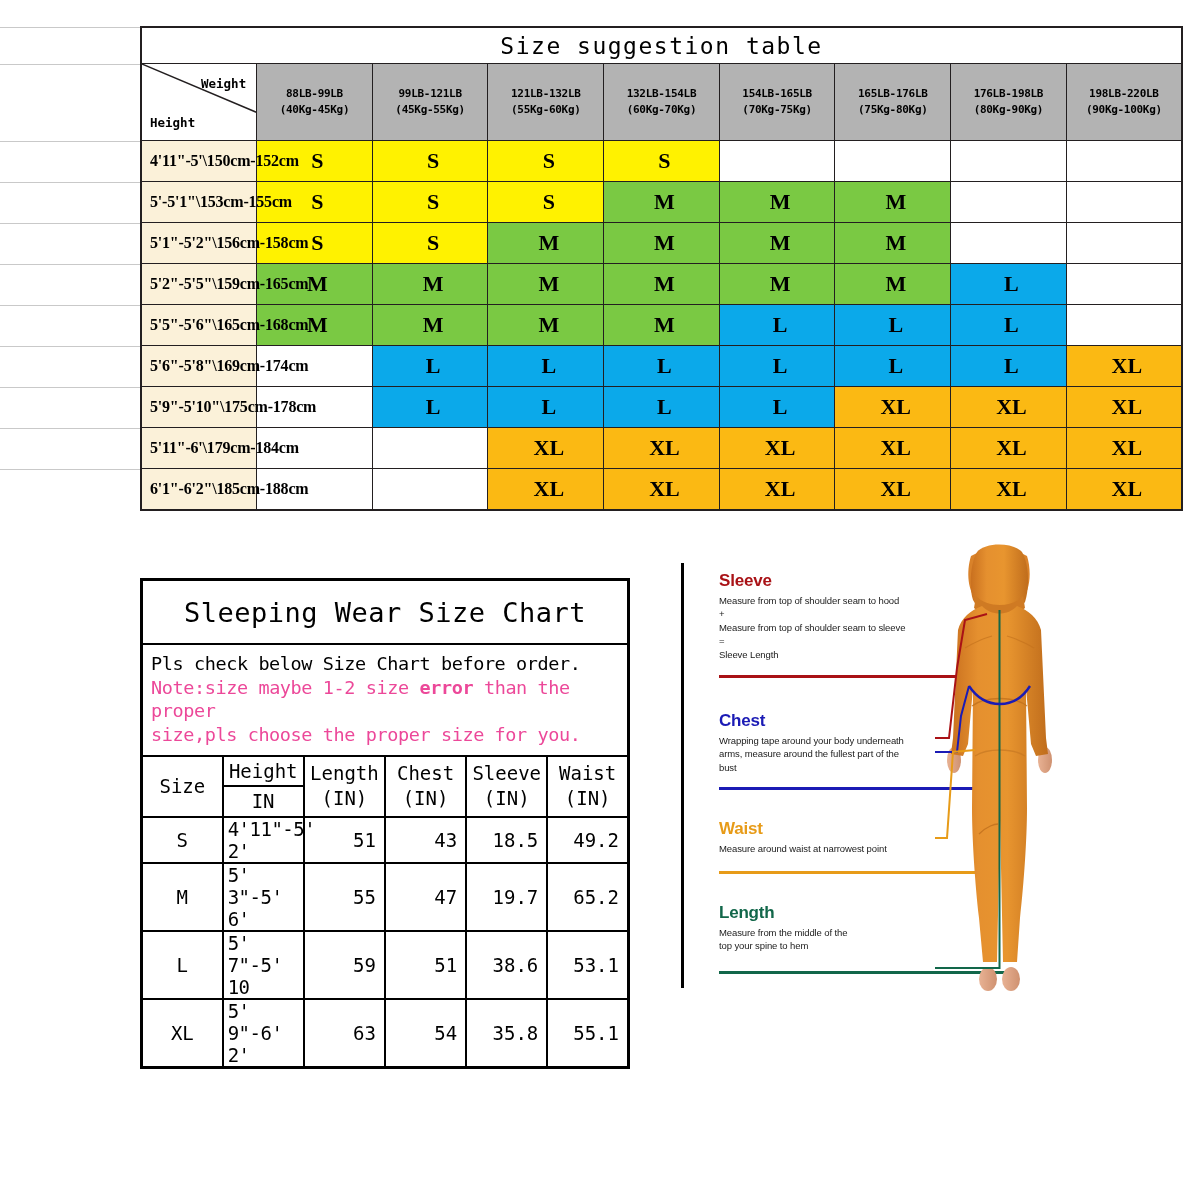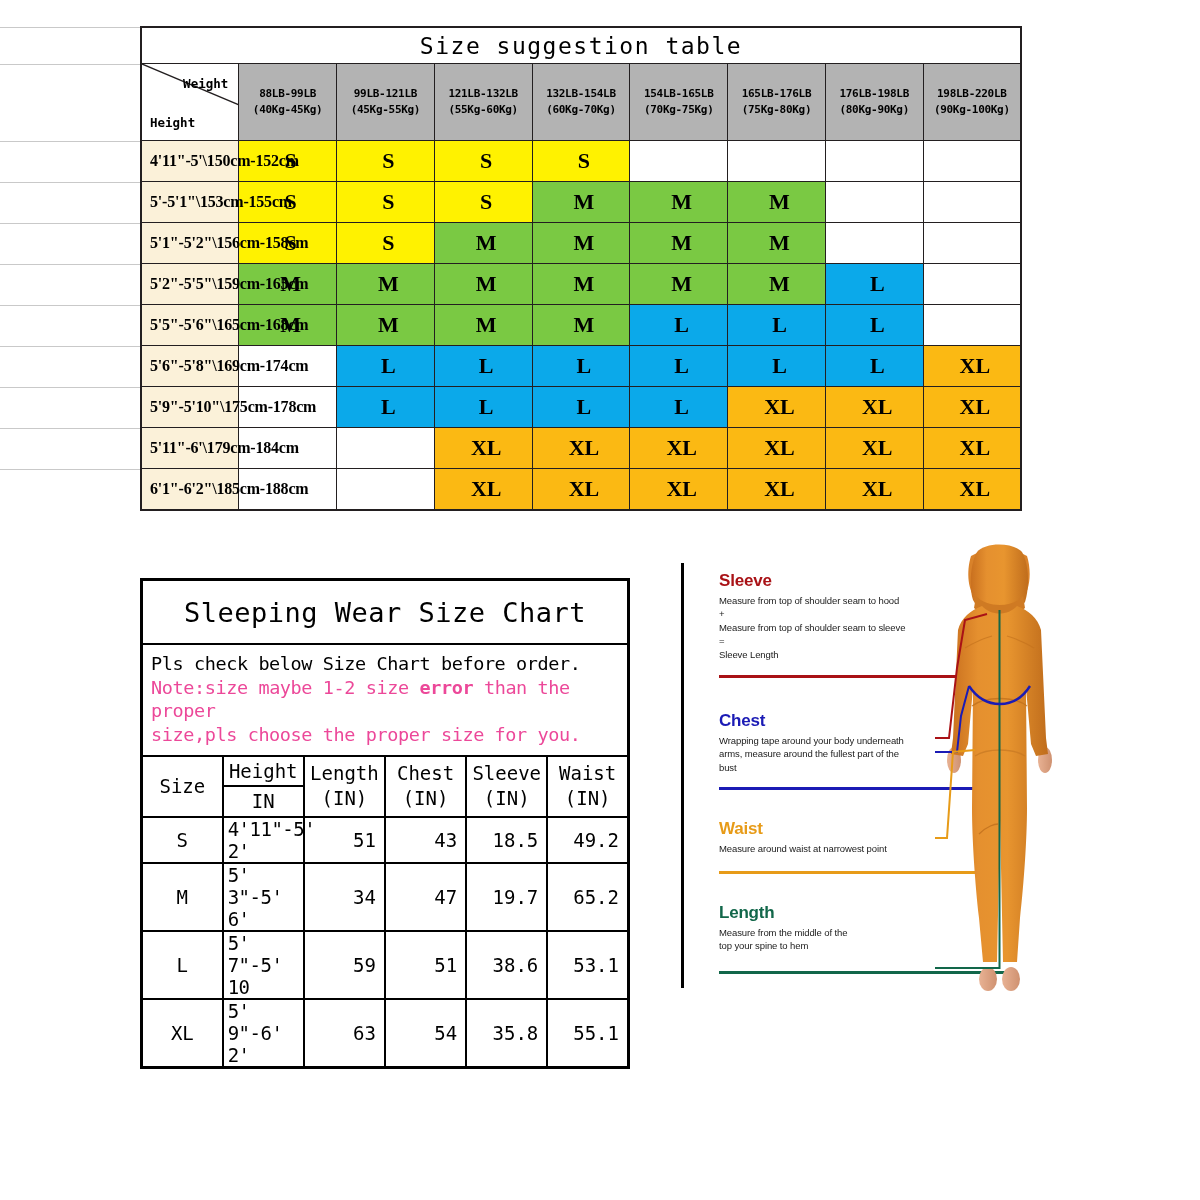--- a/index.html
+++ b/index.html
@@ -27,21 +27,21 @@
     position: absolute;
     left: 0px;
     width: 140px;
     height: 1px;
     background: #c9c9c9;
   }
 
   table.sug {
     border-collapse: collapse;
     table-layout: fixed;
-    width: 882px;
+    width: 1043px;
     border: 2px solid #231f20;
   }
   table.sug td {
     border: 1px solid #231f20;
     padding: 0;
     text-align: center;
     vertical-align: middle;
     color: #000;
   }
   .sug-title {
@@ -154,21 +154,21 @@
     font-size: 19px;
     height: 58px;
     vertical-align: middle;
   }
   .swc-h-split { padding: 0 !important; vertical-align: middle; }
   .swc-h-split .top {
     border-bottom: 2px solid #000;
     height: 28px; line-height: 28px; text-align: center; font-size: 19px;
   }
   .swc-h-split .bot {
-    height: 28px; line-height: 28px; text-align: center; font-size: 19px;
+    height: 28px; line-height: 28px; text-align: left; font-size: 19px; margin-left: 28px;
   }
   .swc-h2 {
     text-align: center; font-size: 19px; line-height: 1.35;
     padding: 4px 0 !important;
   }
   .swc-body td {
     height: 33px;
     font-size: 19px;
   }
   .td-center { text-align: center; }
@@ -436,21 +436,21 @@
           <td class="td-center">S</td>
           <td class="td-left">4'11"-5' 2'</td>
           <td class="td-right">51</td>
           <td class="td-right">43</td>
           <td class="td-right">18.5</td>
           <td class="td-right">49.2</td>
         </tr>
         <tr>
           <td class="td-center">M</td>
           <td class="td-left">5' 3"-5' 6'</td>
-          <td class="td-right">34</td>
+          <td class="td-right">55</td>
           <td class="td-right">47</td>
           <td class="td-right">19.7</td>
           <td class="td-right">65.2</td>
         </tr>
         <tr>
           <td class="td-center">L</td>
           <td class="td-left">5' 7"-5' 10</td>
           <td class="td-right">59</td>
           <td class="td-right">51</td>
           <td class="td-right">38.6</td>

